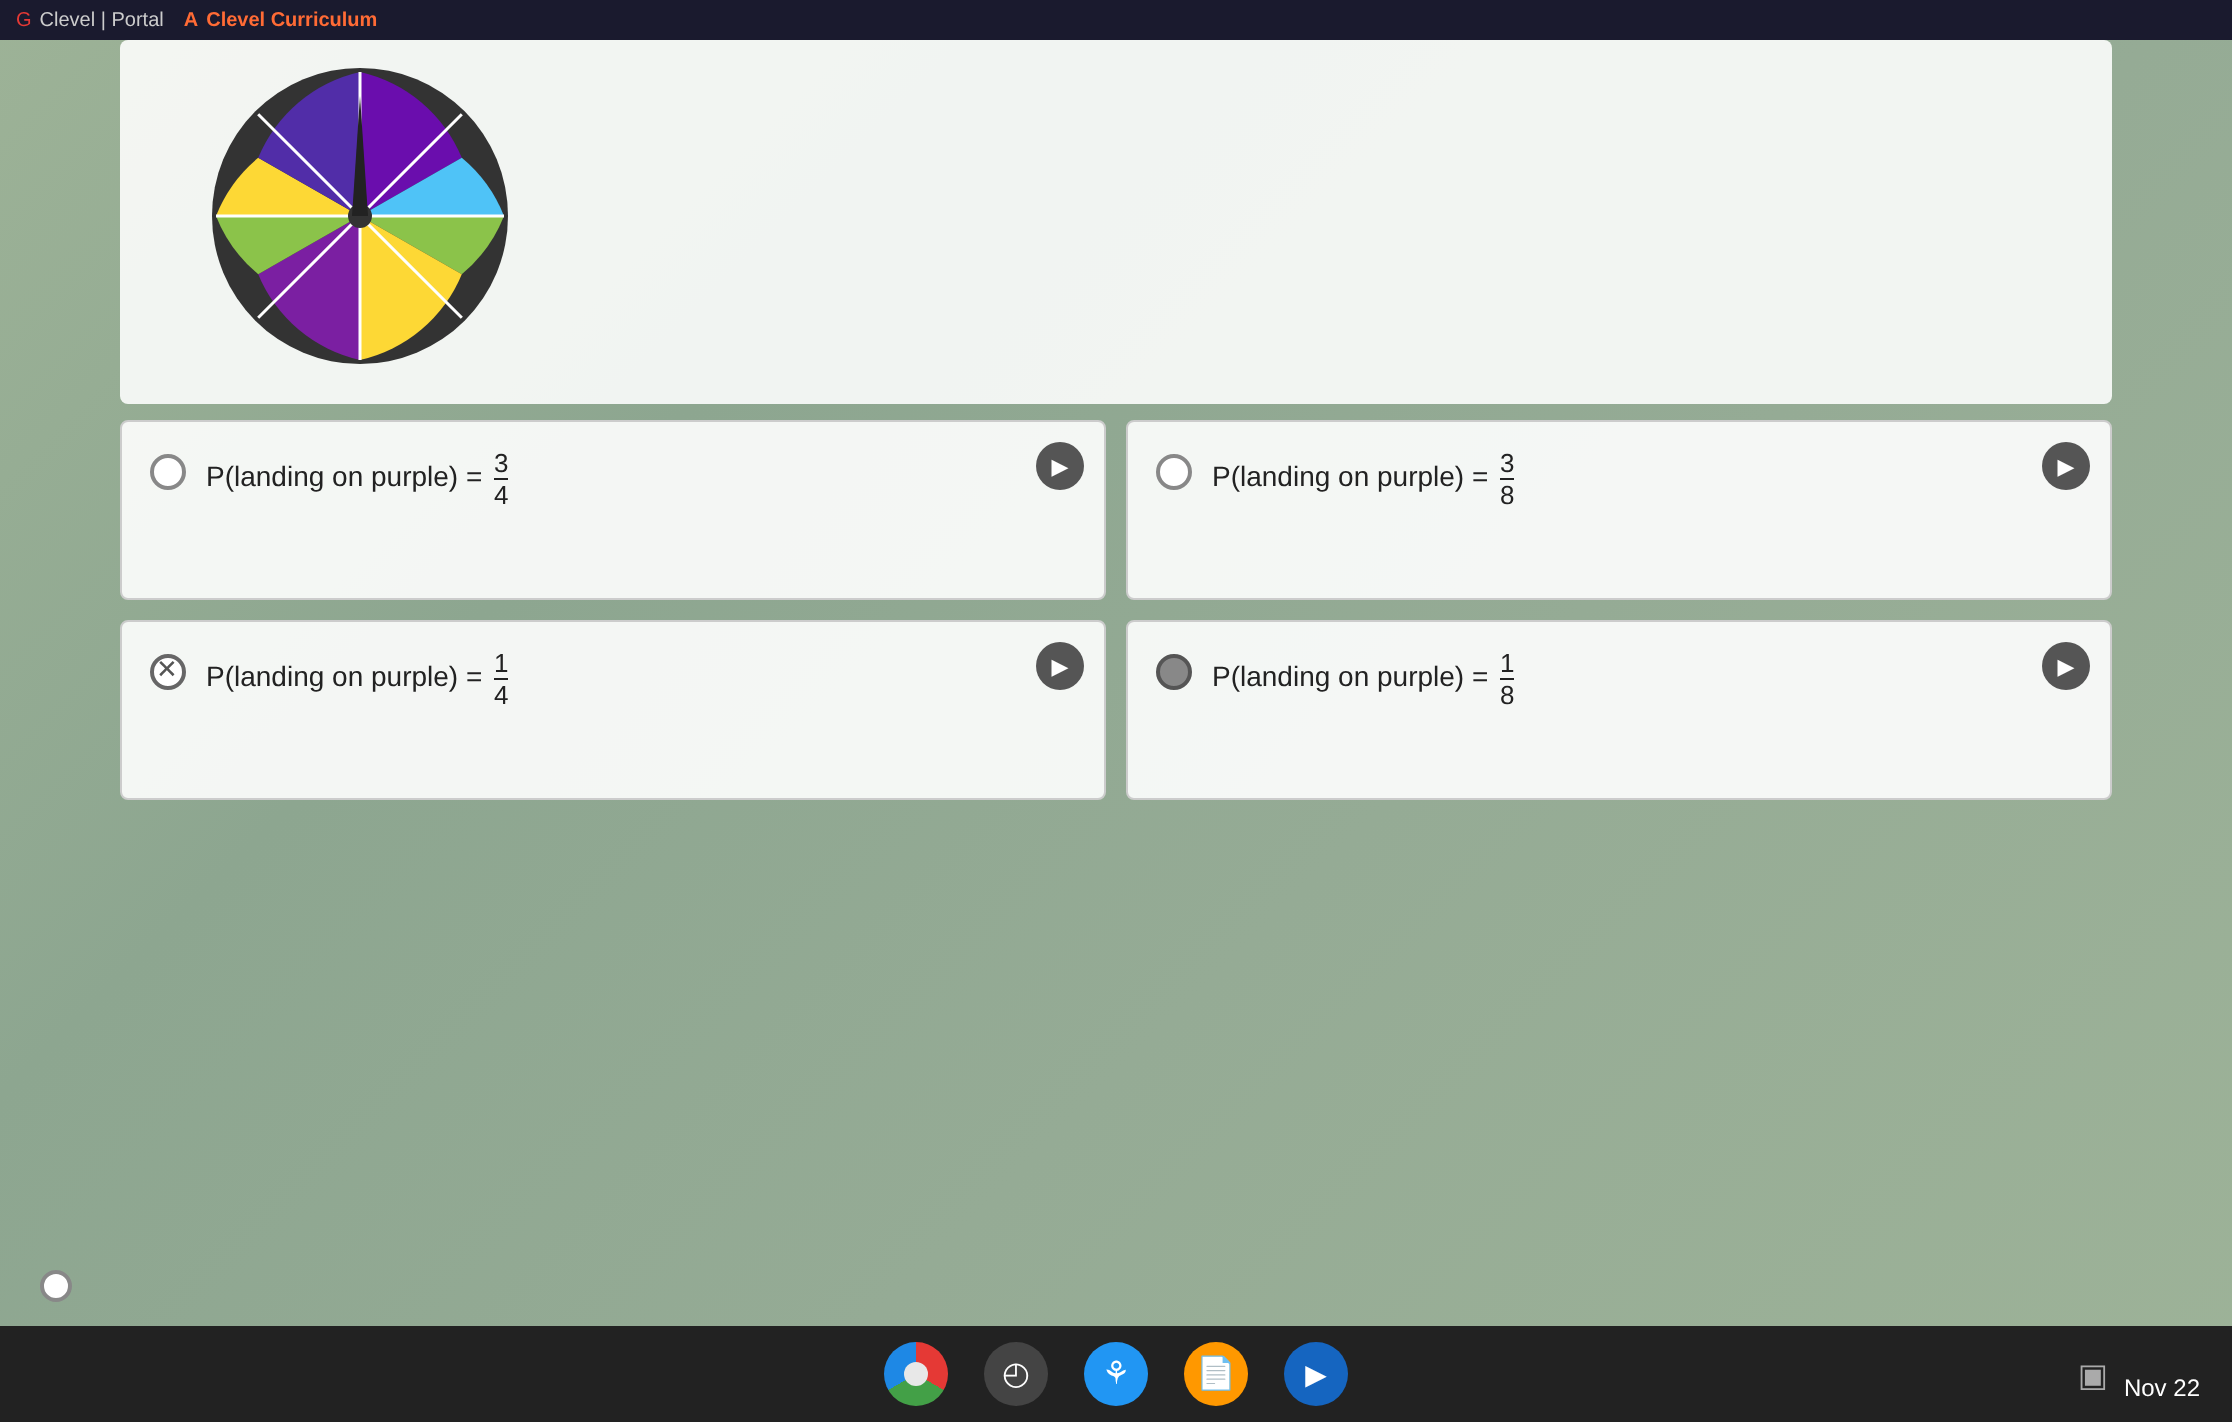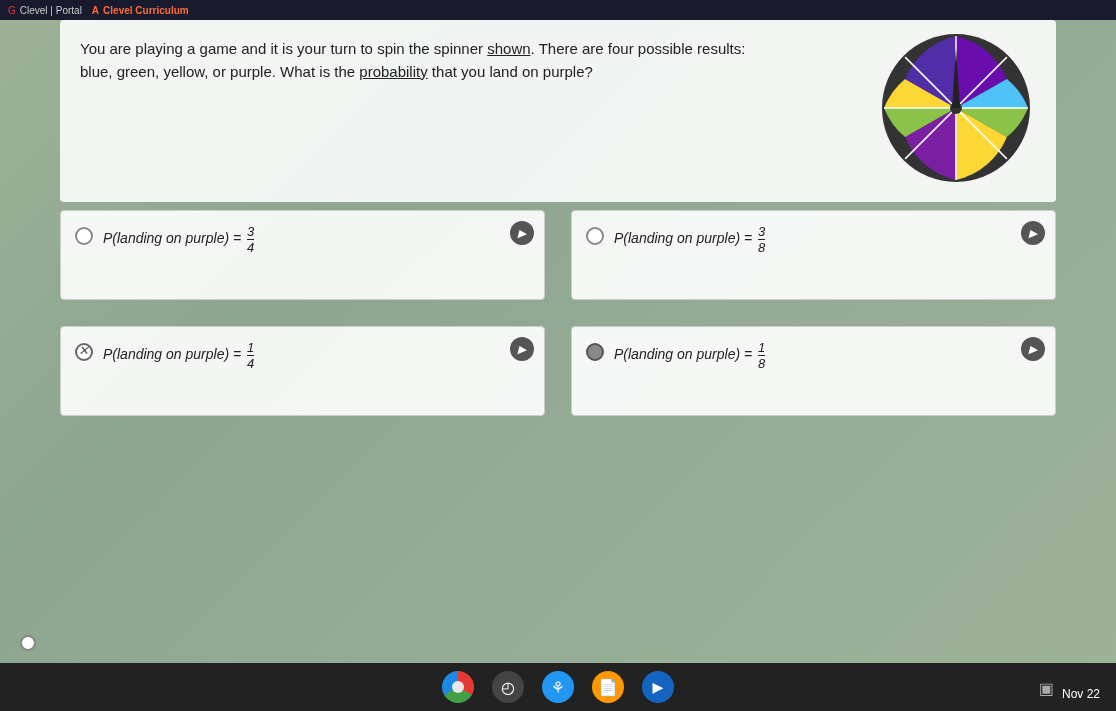--- a/index.html
+++ b/index.html
@@ -93,22 +93,21 @@
       color: white;
       cursor: pointer;
       letter-spacing: 0.5px;
     }
 
     
     .answers-grid {
       display: grid;
       grid-template-columns: 1fr 1fr;
       grid-template-rows: 1fr 1fr;
-      gap: 26px;
-      font-style: italic;
+      gap: 10px;
     }
 
     .answer-card {
       background: rgba(255,255,255,0.9);
       border: 1.5px solid #ccc;
       border-radius: 4px;
       padding: 14px 40px 14px 14px;
       display: flex;
       align-items: flex-start;
       position: relative;
@@ -281,25 +280,20 @@
     <span>A</span>
     <span>Clevel Curriculum</span>
   </span>
 </div>
 
 <div class="bg-overlay"></div>
 
 <div class="main-container">
 
   <div class="question-box">
-    <p class="question-text">
-      You are playing a game and it is your turn to spin the spinner <u>shown</u>. There are four
-      possible results: blue, green, yellow, or purple. What is the <u>probability</u> that you land on
-      purple?
-    </p>
 
     <div class="spinner-container">
       <svg width="160" height="160" viewBox="0 0 160 160">
         <defs>
           <clipPath id="circle-clip">
             <circle cx="80" cy="80" r="72"></circle>
           </clipPath>
         </defs>
 
         <circle cx="80" cy="80" r="74" fill="#333"></circle>

